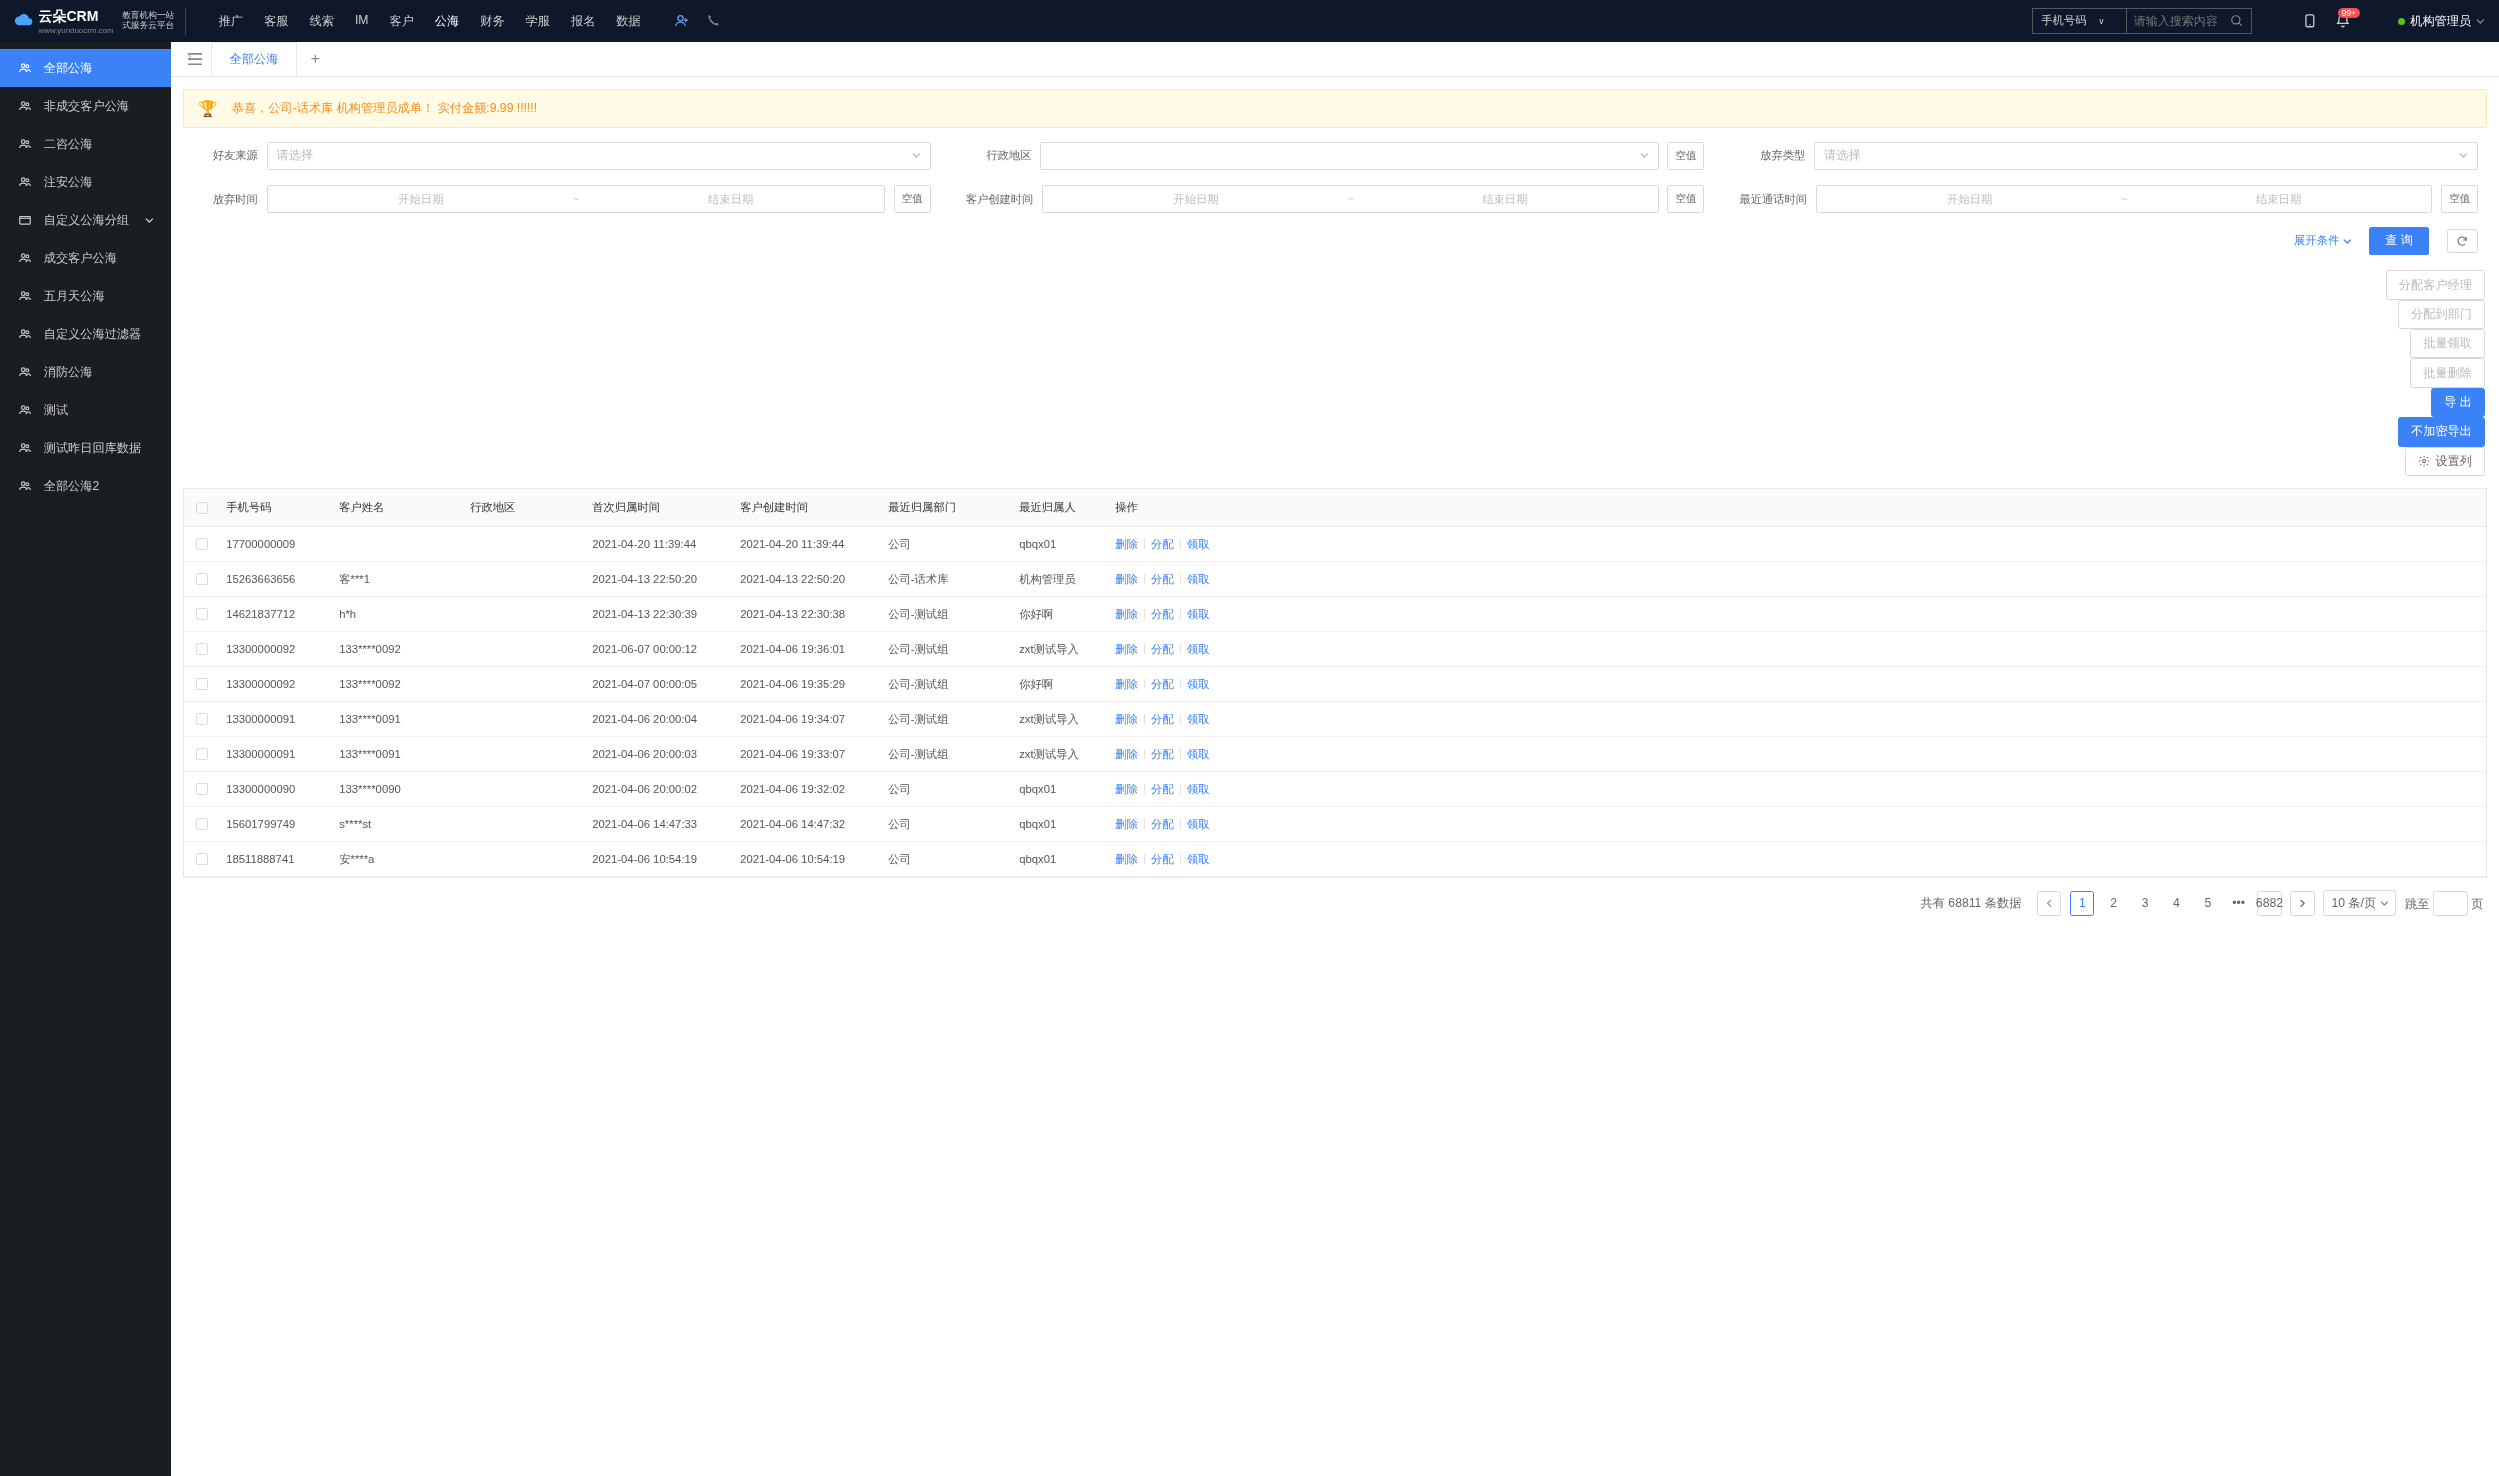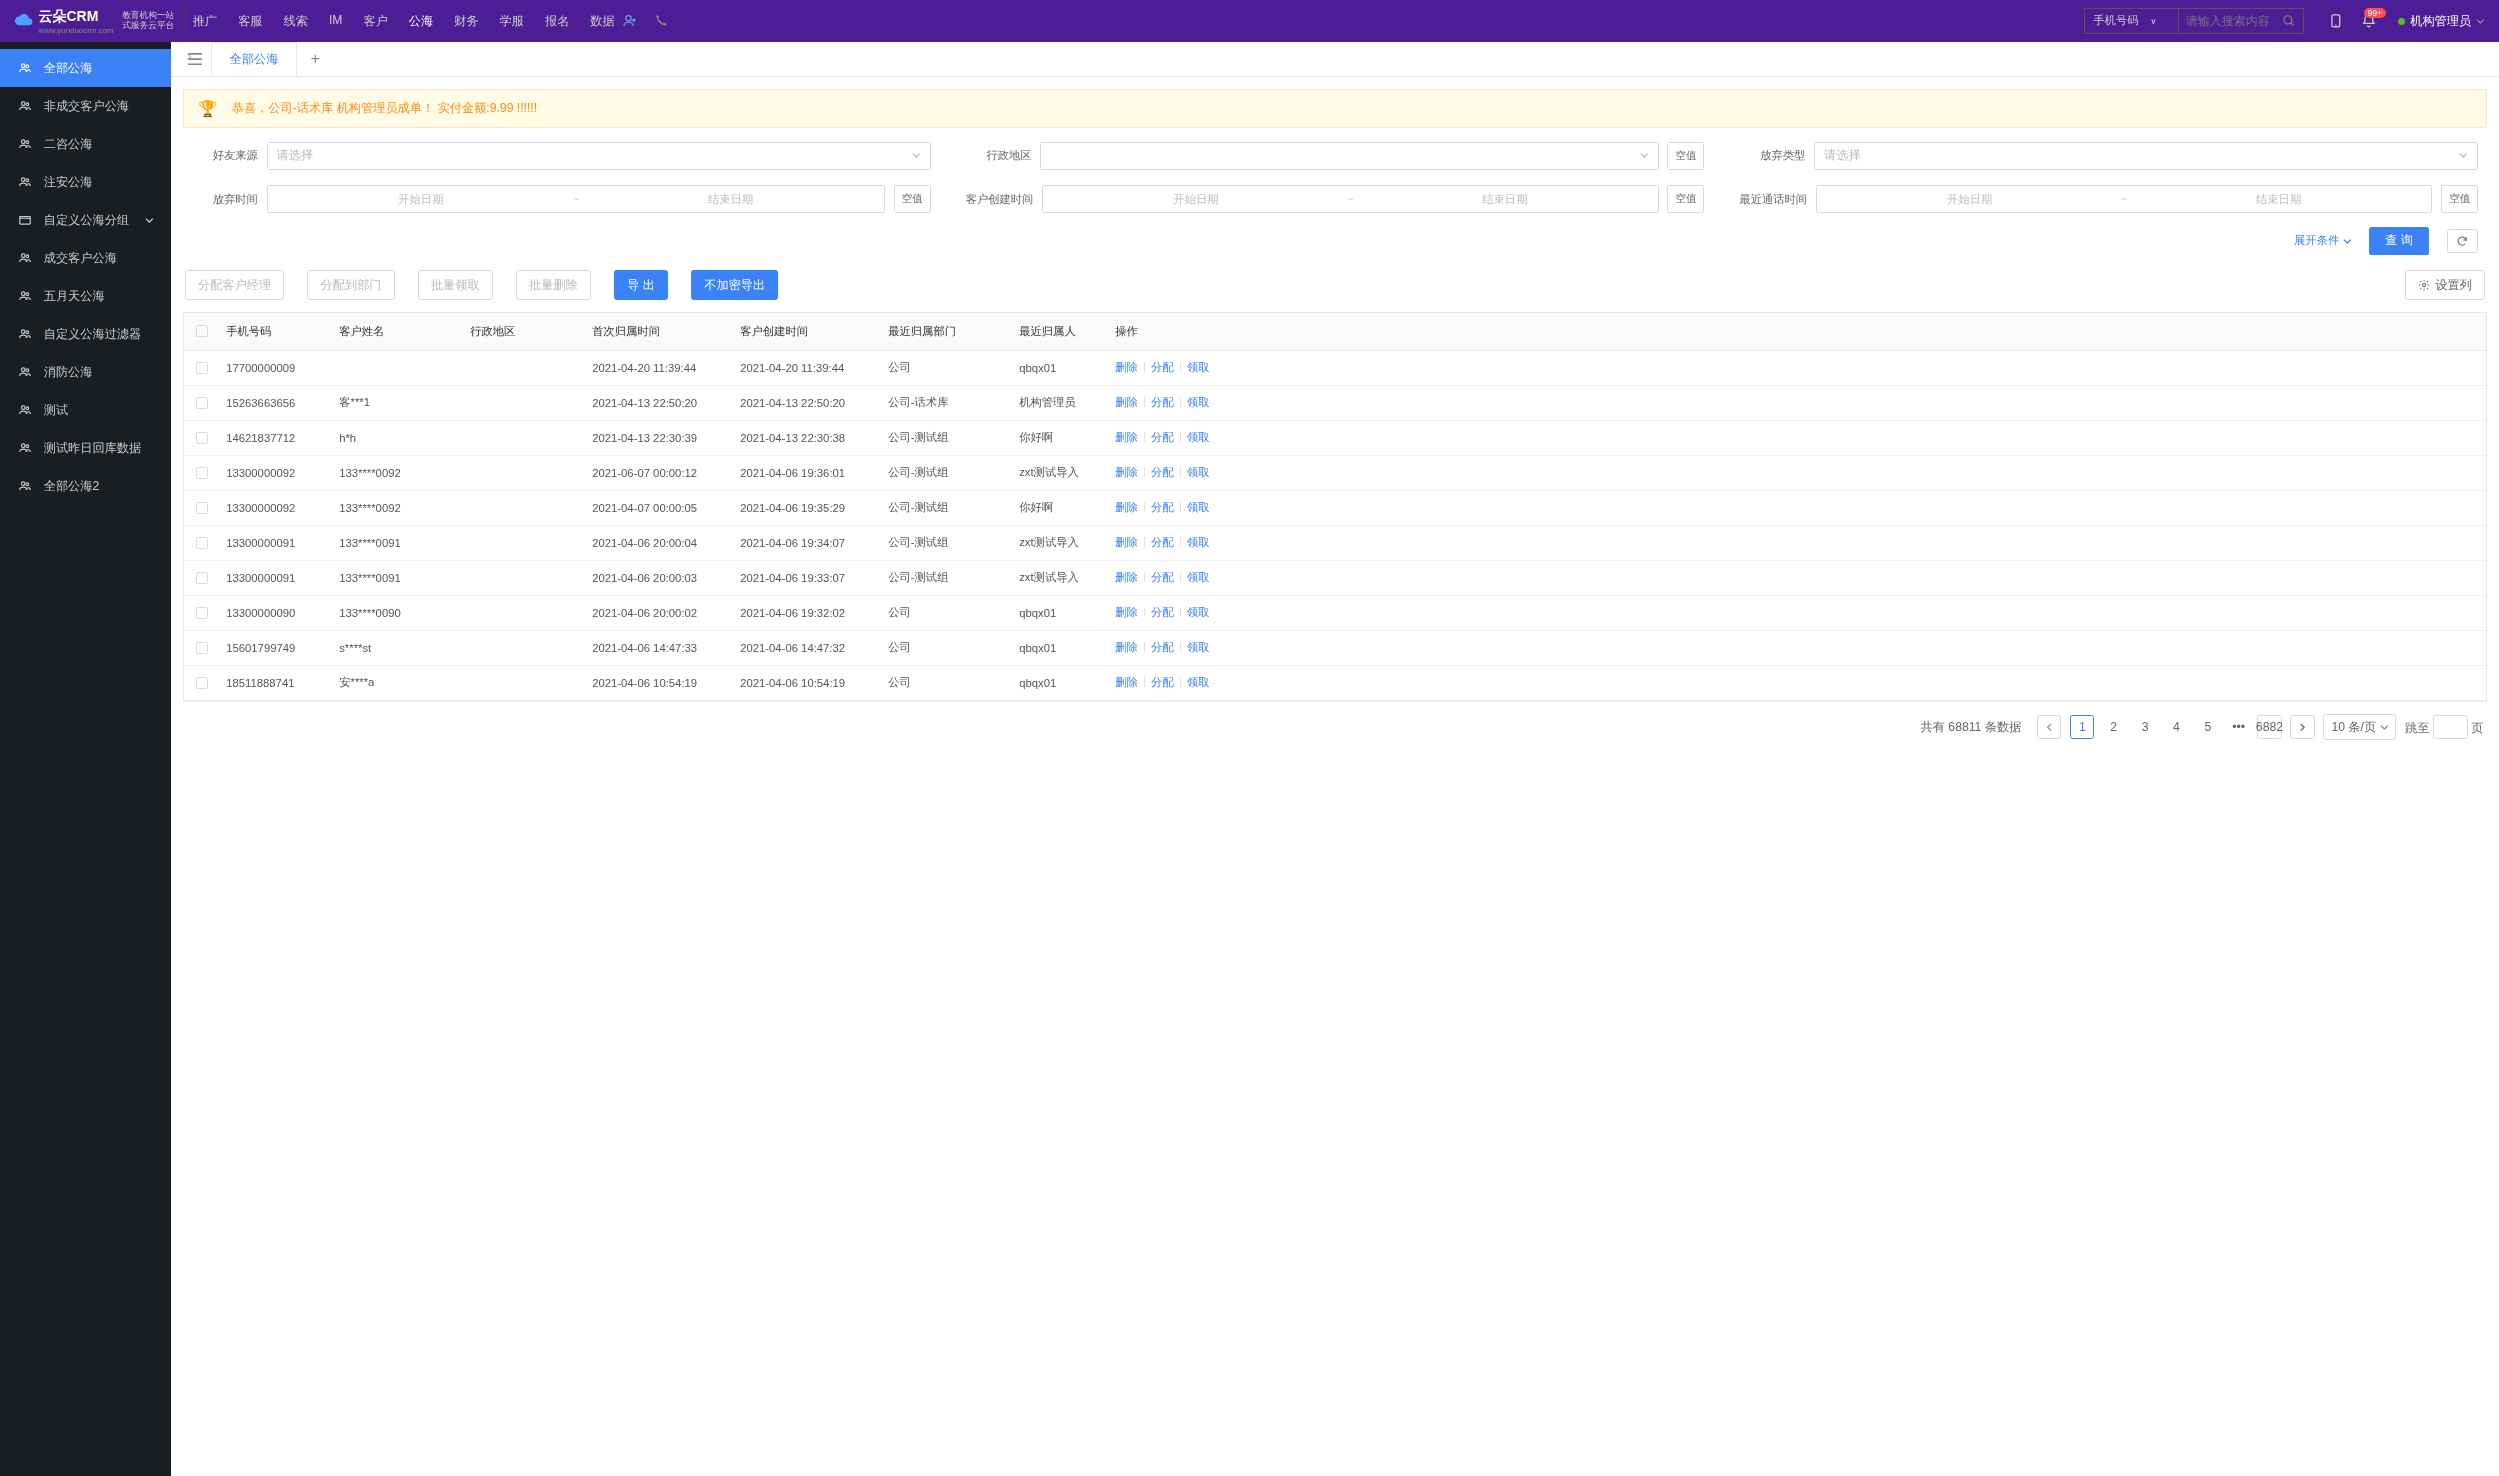--- a/index.html
+++ b/index.html
@@ -1,20 +1,20 @@
 <!DOCTYPE html>
 <html style="font-size:14px"><head>
 <meta charset="utf-8">
 <style>
 * { margin: 0; padding: 0; box-sizing: border-box; }
 body { font-family: -apple-system, "PingFang SC", "Microsoft YaHei", sans-serif; font-size: 12.2px; color: #333; background: #fff; }
 .app { display: flex; flex-direction: column; height: 100vh; }
 
 
-.header { background: #4c1d95; height: 42px; display: flex; align-items: center; color: #fff; padding: 0 14px; gap: 7px; }
+.header { background: #0f172a; height: 42px; display: flex; align-items: center; color: #fff; padding: 0 14px; gap: 33px; }
 .logo-box { display: flex; align-items: center; gap: 3.5px; padding-right: 10.5px; border-right: 0.9px solid #444; }
 .logo-cloud { width: 21px; height: 15.7px; }
 .logo-text { font-size: 14px; font-weight: bold; color: #fff; }
 .logo-sub { font-size: 8.7px; color: #ccc; line-height: 1.1; }
 .nav { display: flex; gap: 21px; }
 .nav-item { color: #ccc; cursor: pointer; font-size: 12.2px; }
 .nav-item.active { color: #fff; font-weight: 500; }
 .header-icons { display: flex; gap: 15.7px; align-items: center; color: #888; }
 .header-icons .icon { width: 15.7px; height: 15.7px; cursor: pointer; }
 .spacer { flex: 1; }
@@ -56,21 +56,21 @@
 .null-btn { border: 0.9px solid #d9d9d9; padding: 3.5px 7px; font-size: 10.5px; color: #666; cursor: pointer; background: #fff; border-radius: 1.7px; height: 28px; }
 .date-range { flex: 1; border: 0.9px solid #d9d9d9; height: 28px; display: flex; align-items: center; padding: 0 8.7px; gap: 7px; color: #bbb; font-size: 11.3px; background: #fff; border-radius: 1.7px; }
 .date-range span.sep { color: #ccc; }
 .date-ph { flex: 1; text-align: center; }
 
 .filter-actions { display: flex; justify-content: flex-end; align-items: center; gap: 18px; margin-bottom: 15.7px; padding-right: 8.7px; }
 .expand-link { color: #3b82f6; cursor: pointer; font-size: 11.3px; display: flex; align-items: center; gap: 3.5px; }
 .btn-primary { background: #3b82f6; color: #fff; border: none; padding: 5.2px 15.7px; border-radius: 2.6px; cursor: pointer; font-size: 12.2px; }
 .refresh-btn { border: 0.9px solid #d9d9d9; padding: 5.2px 8.7px; background: #fff; cursor: pointer; border-radius: 2.6px; }
 
-.action-bar { display: flex; gap: 23px; align-items: flex-start; margin-bottom: 12.2px; padding: 0 1.7px; }
+.action-bar { display: flex; gap: 0; align-items: flex-end; margin-bottom: 12.2px; padding: 0 1.7px; flex-direction: column; }
 .btn { border: 0.9px solid #d9d9d9; background: #fff; padding: 5.2px 12.2px; border-radius: 2.6px; cursor: pointer; font-size: 12.2px; color: #666; }
 .btn.disabled { color: #bbb; cursor: not-allowed; }
 .btn.blue { background: #3b82f6; color: #fff; border-color: #3b82f6; }
 .action-bar .spacer { flex: 1; }
 .btn-setting { display: flex; align-items: center; gap: 5.2px; }
 
 
 .table { border: 0.9px solid #e8e8e8; }
 .thead, .trow { display: grid; grid-template-columns: 35px 113px 131px 122px 148px 148px 131px 96px 131px; align-items: center; }
 .thead { background: #fafafa; height: 38px; font-weight: 500; color: #333; border-bottom: 0.9px solid #e8e8e8; }

